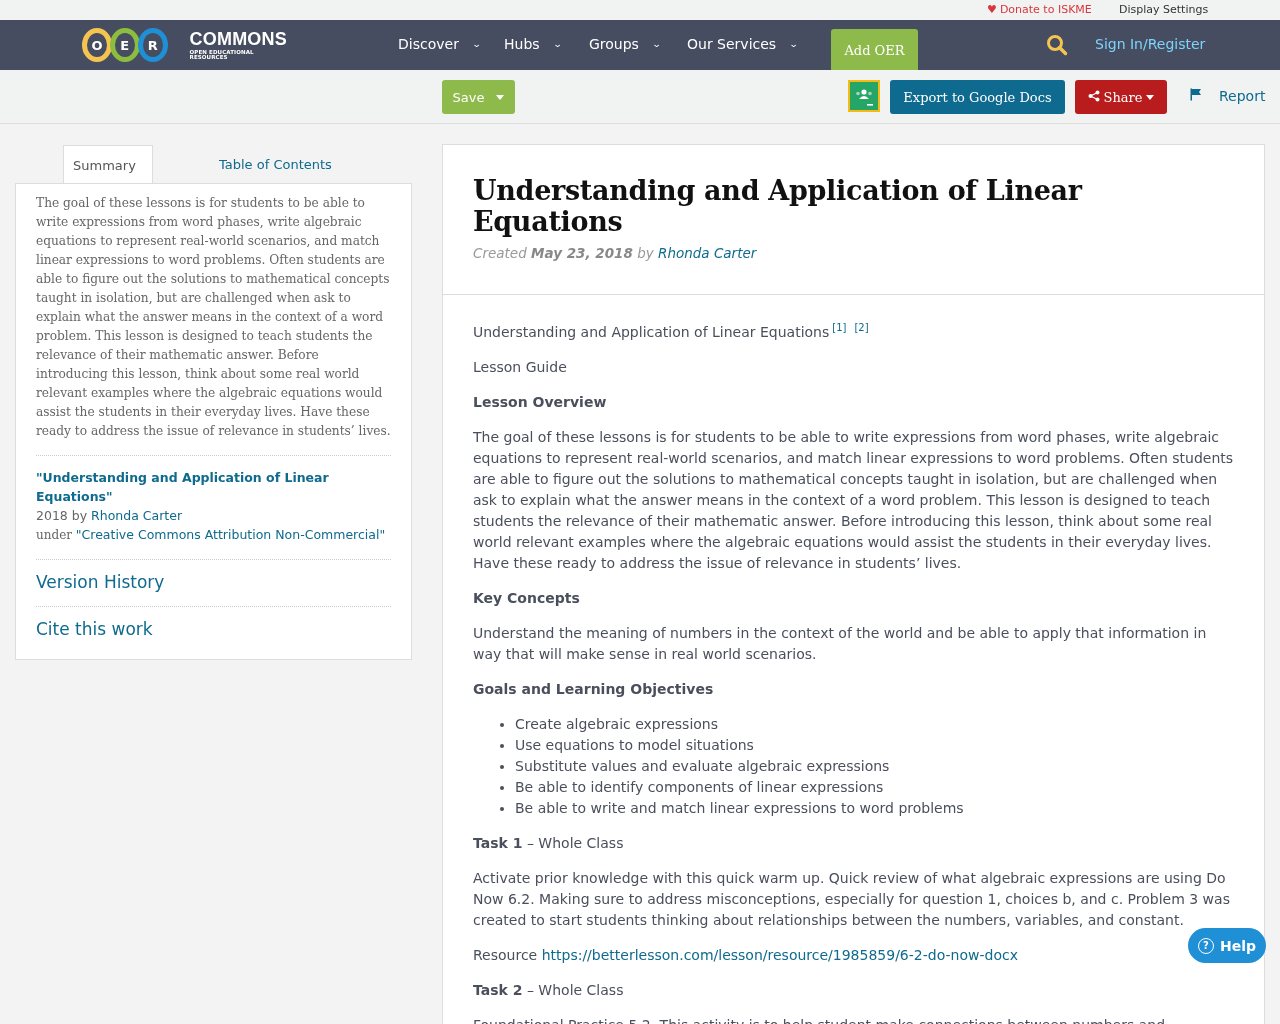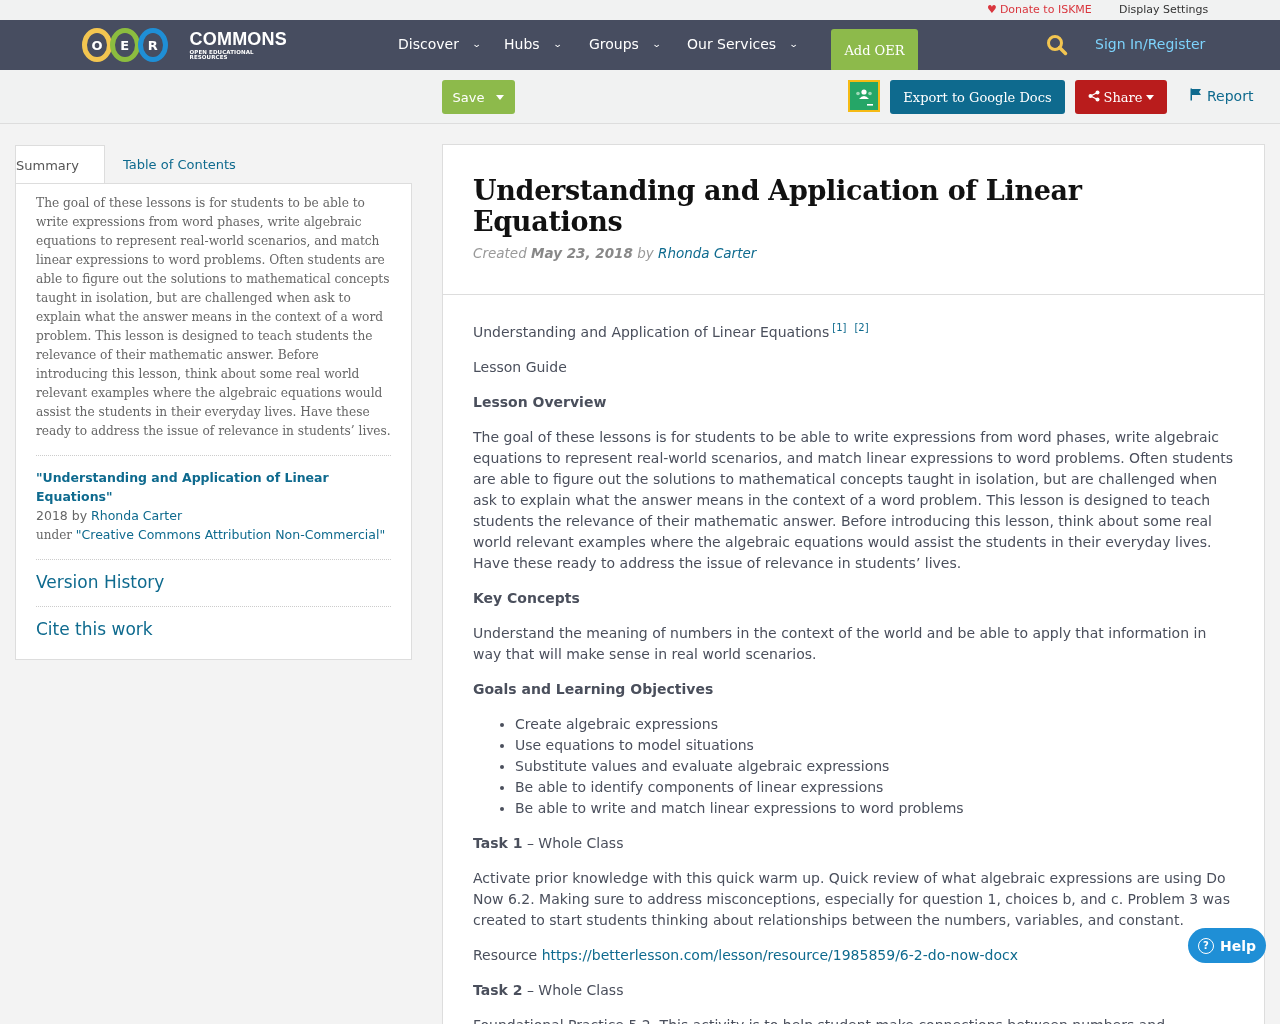--- a/index.html
+++ b/index.html
@@ -28,25 +28,25 @@
   .signin { position: absolute; left: 1095px; top: 16px; color: #7dd3fc; font-size: 14px; }
 
   
   .toolbar { position: absolute; top: 70px; left: 0; width: 1280px; height: 54px; background: #f1f2f2; border-bottom: 1px solid #ddd; }
   .save-btn { position: absolute; left: 442px; top: 10px; width: 73px; height: 34px; background: #8dba4b; color: #fff; border-radius: 3px; font-size: 13px; display: flex; align-items: center; justify-content: center; gap: 12px; }
   .caret { width: 0; height: 0; border-left: 4px solid transparent; border-right: 4px solid transparent; border-top: 5px solid #fff; display: inline-block; }
   .classroom-btn { position: absolute; left: 848px; top: 10px; width: 32px; height: 32px; background: #f5ba14; padding: 2px; }
   .classroom-btn .inner { width: 100%; height: 100%; background: #25a667; position: relative; }
   .export-btn { position: absolute; left: 890px; top: 10px; width: 175px; height: 34px; background: #0e6a8e; color: #fff; border-radius: 3px; font-family: "DejaVu Serif", serif; font-size: 13px; display: flex; align-items: center; justify-content: center; }
   .share-btn { position: absolute; left: 1075px; top: 10px; width: 92px; height: 34px; background: #b91c1c; color: #fff; border-radius: 3px; font-family: "DejaVu Serif", serif; font-size: 13px; display: flex; align-items: center; justify-content: center; gap: 4px; }
-  .report-btn { position: absolute; left: 1190px; top: 18px; color: #0e6a8e; font-size: 14px; display: flex; align-items: center; gap: 4px; }
+  .report-btn { position: absolute; left: 1190px; top: 18px; color: #0e6a8e; font-size: 14px; display: flex; align-items: center; gap: 16px; }
 
   
   .side-tabs { position: absolute; left: 15px; top: 145px; height: 39px; display: flex; }
-  .side-tab { height: 39px; padding: 0 0; font-size: 13px; display: flex; align-items: center; }
+  .side-tab { height: 39px; padding: 0 9px; font-size: 13px; display: flex; align-items: center; margin-left: 48px; }
   .side-tab.active { background: #fff; border: 1px solid #ddd; border-bottom: none; color: #555; width: 90px; }
   .side-tab.inactive { color: #0e6a8e; padding-left: 18px; }
   .sidebar-panel { position: absolute; left: 15px; top: 183px; width: 397px; height: 477px; background: #fff; border: 1px solid #ddd; padding: 0 20px; }
   .sidebar-panel .summary-text { font-family: "DejaVu Serif", serif; font-size: 12.2px; line-height: 19px; color: #666; margin-top: 10px; width: 356px; }
   .sep { border-top: 1px dotted #ccc; margin: 14px 0 0 0; }
   .cite-block { margin-top: 12px; font-size: 12.5px; line-height: 19px; color: #666; }
   .cite-block .title-link { color: #0e6a8e; font-weight: bold; }
   .cite-block a, .side-link { color: #0e6a8e; text-decoration: none; }
   .side-link { display: block; margin-top: 12px; font-size: 17px; }
 

